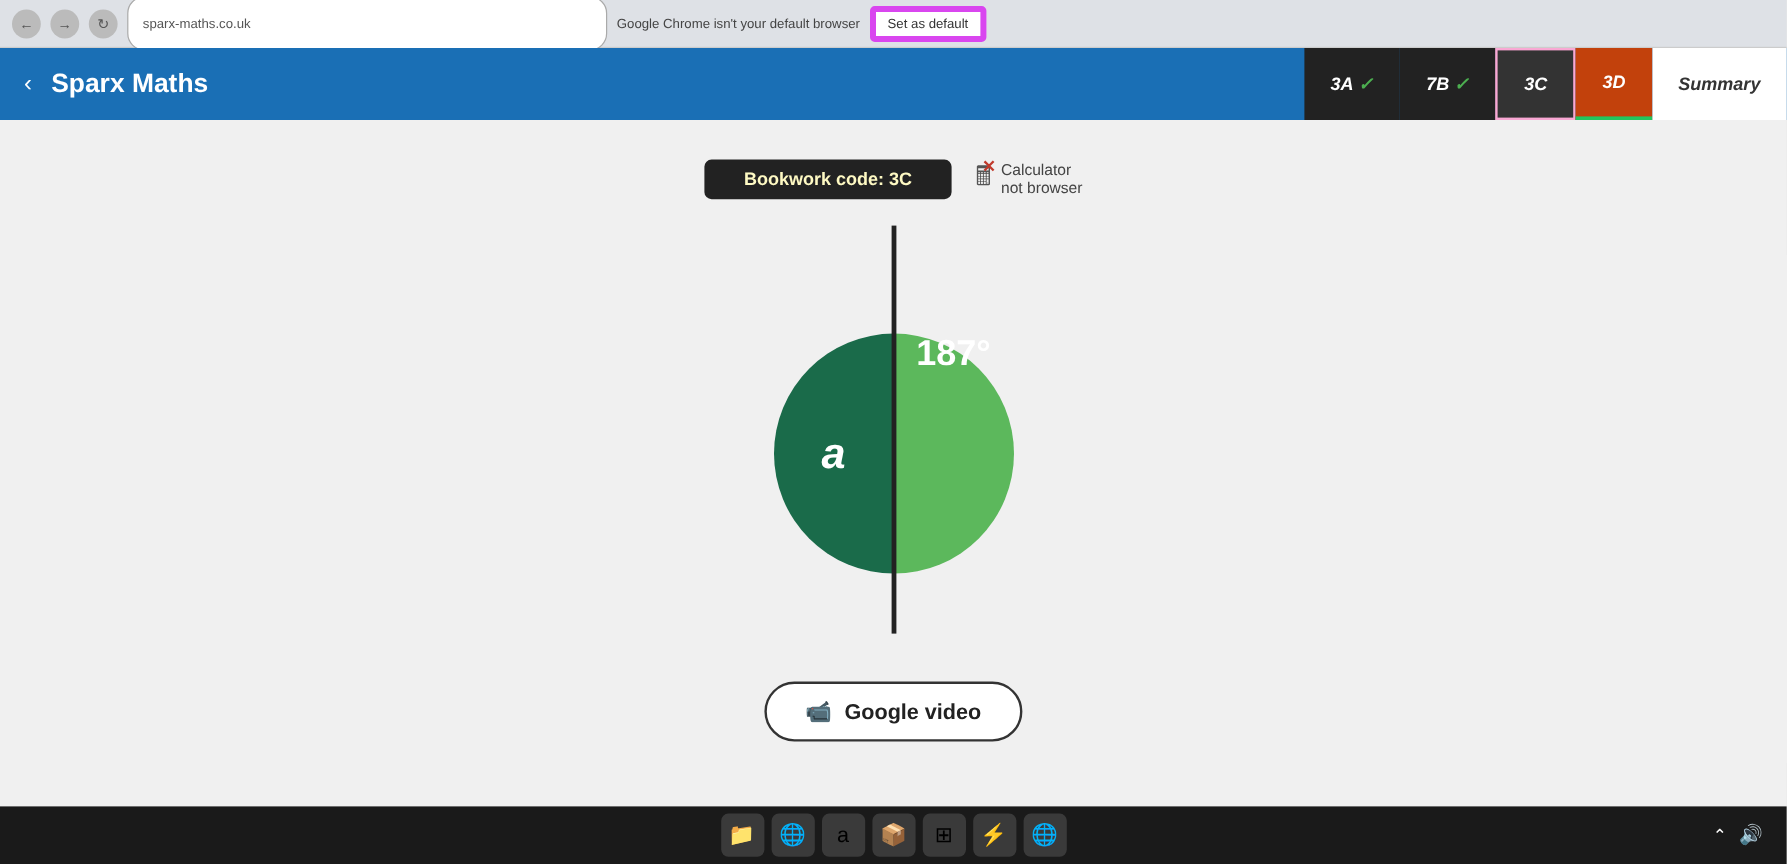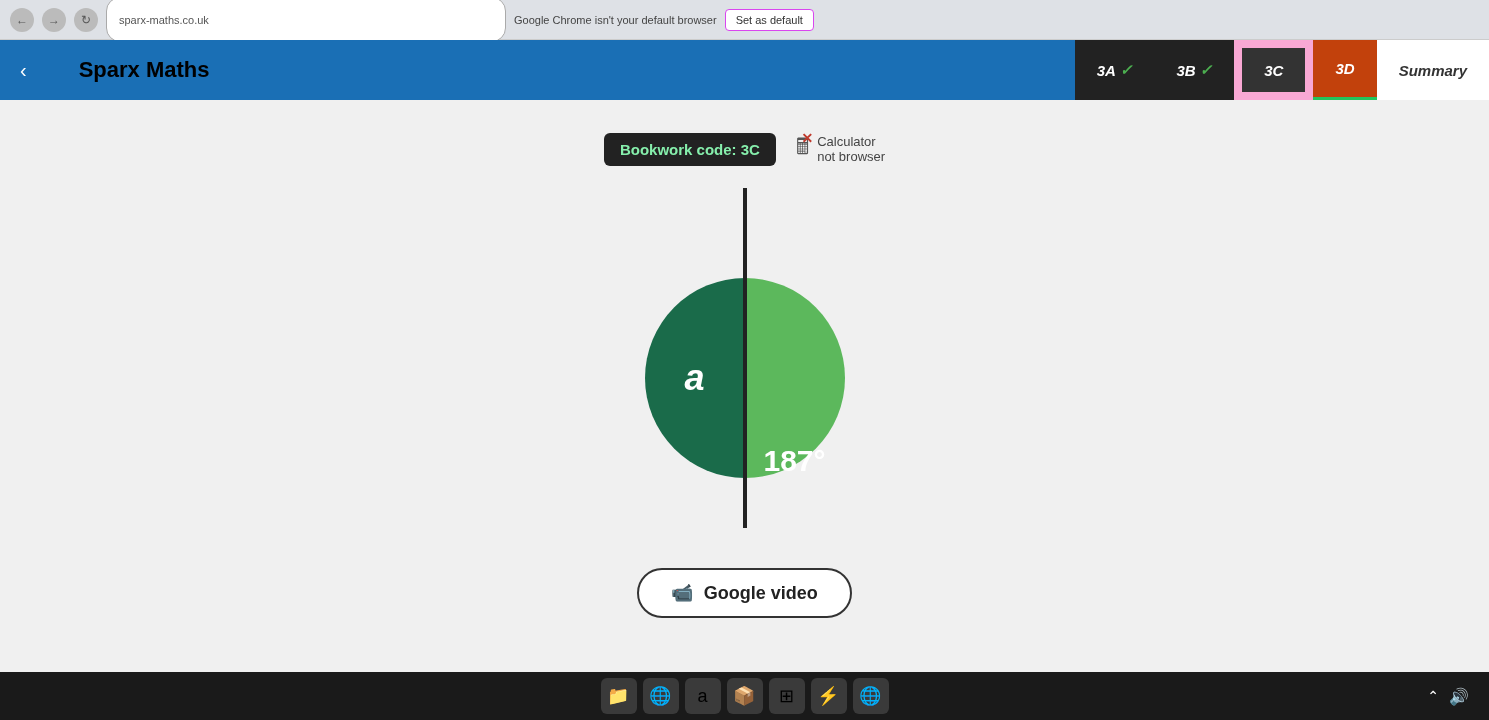--- a/index.html
+++ b/index.html
@@ -47,21 +47,21 @@
       background: white;
       padding: 0 12px;
       font-size: 12px;
       color: #333;
       display: flex;
       align-items: center;
     }
 
     .set-default-btn {
       background: white;
-      border: 1px solid #d946ef;
+      border: 5px solid #d946ef;
       border-radius: 4px;
       padding: 4px 10px;
       font-size: 11px;
       cursor: pointer;
       color: #333;
     }
 
     .default-browser-msg {
       font-size: 11px;
       color: #444;
@@ -79,24 +79,23 @@
     }
 
     .back-arrow {
       color: white;
       font-size: 20px;
       cursor: pointer;
       margin-right: 16px;
     }
 
     .app-title {
-      color: #000000;
+      color: #ffffff;
       font-size: 22px;
       font-weight: 700;
-      margin-left: 36px;
     }
 
     
     .tab-nav {
       position: absolute;
       right: 0;
       top: 0;
       display: flex;
       align-items: stretch;
       height: 100%;
@@ -114,21 +113,21 @@
     }
 
     .tab-item.completed {
       background: #222;
       color: white;
     }
 
     .tab-item.active-outline {
       background: #333;
       color: white;
-      border: 8px solid #f9a8d4;
+      border: 2px solid #f9a8d4;
     }
 
     .tab-item.tab-3d {
       background: #c2410c;
       color: white;
       border-bottom: 3px solid #22c55e;
     }
 
     .tab-item.tab-summary {
       background: white;
@@ -155,22 +154,22 @@
     .bookwork-bar {
       display: flex;
       align-items: center;
       gap: 20px;
       margin-bottom: 20px;
       margin-top: 10px;
     }
 
     .bookwork-code {
       background: #222;
-      color: #86efac;
-      padding: 8px 16px;
+      color: #fef9c3;
+      padding: 8px 33px;
       border-radius: 6px;
       font-size: 15px;
       font-weight: 600;
     }
 
     .calculator-info {
       display: flex;
       align-items: center;
       gap: 8px;
       font-size: 13px;
@@ -256,21 +255,21 @@
     
     .circle-right {
       position: absolute;
       width: 100px;
       height: 200px;
       background: #5cb85c;
       border-radius: 0 100px 100px 0;
       right: 0;
       top: 0;
       display: flex;
-      align-items: flex-end;
+      align-items: flex-start;
       justify-content: center;
     }
 
     .angle-label-a {
       color: white;
       font-size: 36px;
       font-style: italic;
       font-weight: bold;
     }
 
@@ -384,21 +383,21 @@
 <div class="app-header">
   <span class="back-arrow">‹</span>
   <span class="app-title">Sparx Maths</span>
 
   <div class="tab-nav">
     <div class="tab-item completed">
       <span>3A</span>
       <span class="checkmark"> ✓</span>
     </div>
     <div class="tab-item completed">
-      <span>3B</span>
+      <span>7B</span>
       <span class="checkmark"> ✓</span>
     </div>
     <div class="tab-item active-outline">
       <span>3C</span>
     </div>
     <div class="tab-item tab-3d">
       <span>3D</span>
     </div>
     <div class="tab-item tab-summary">
       <span>Summary</span>

